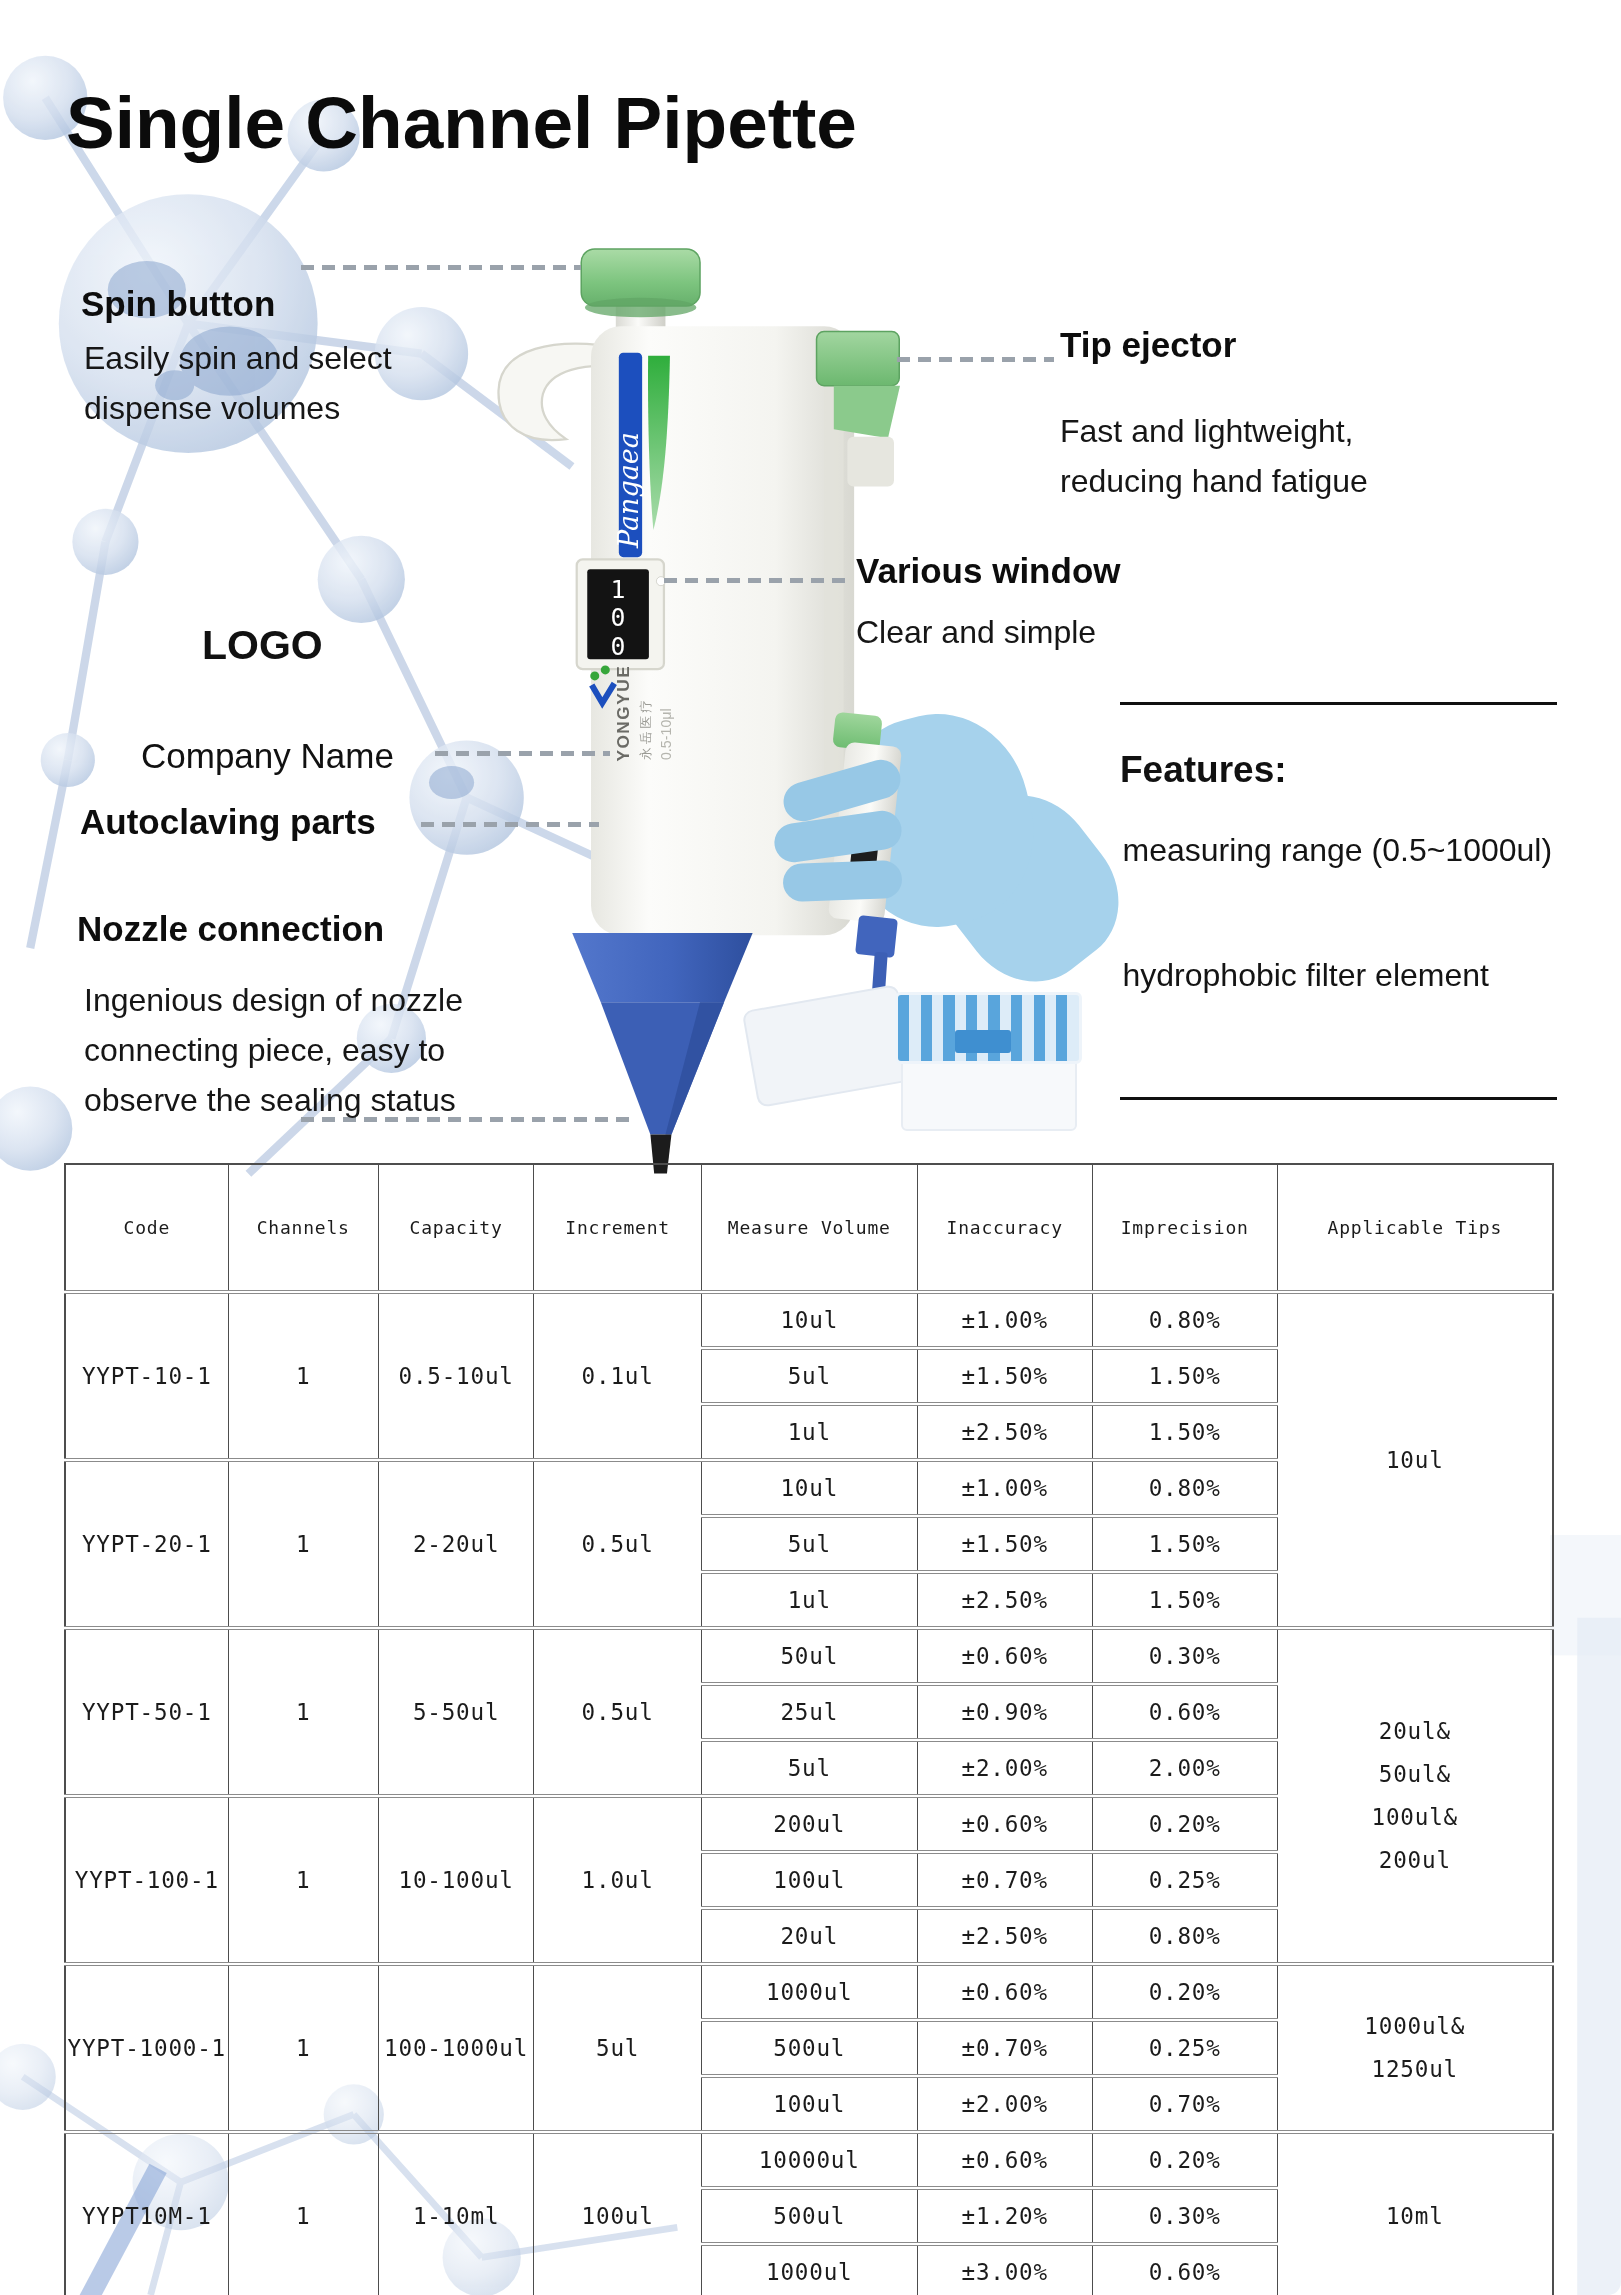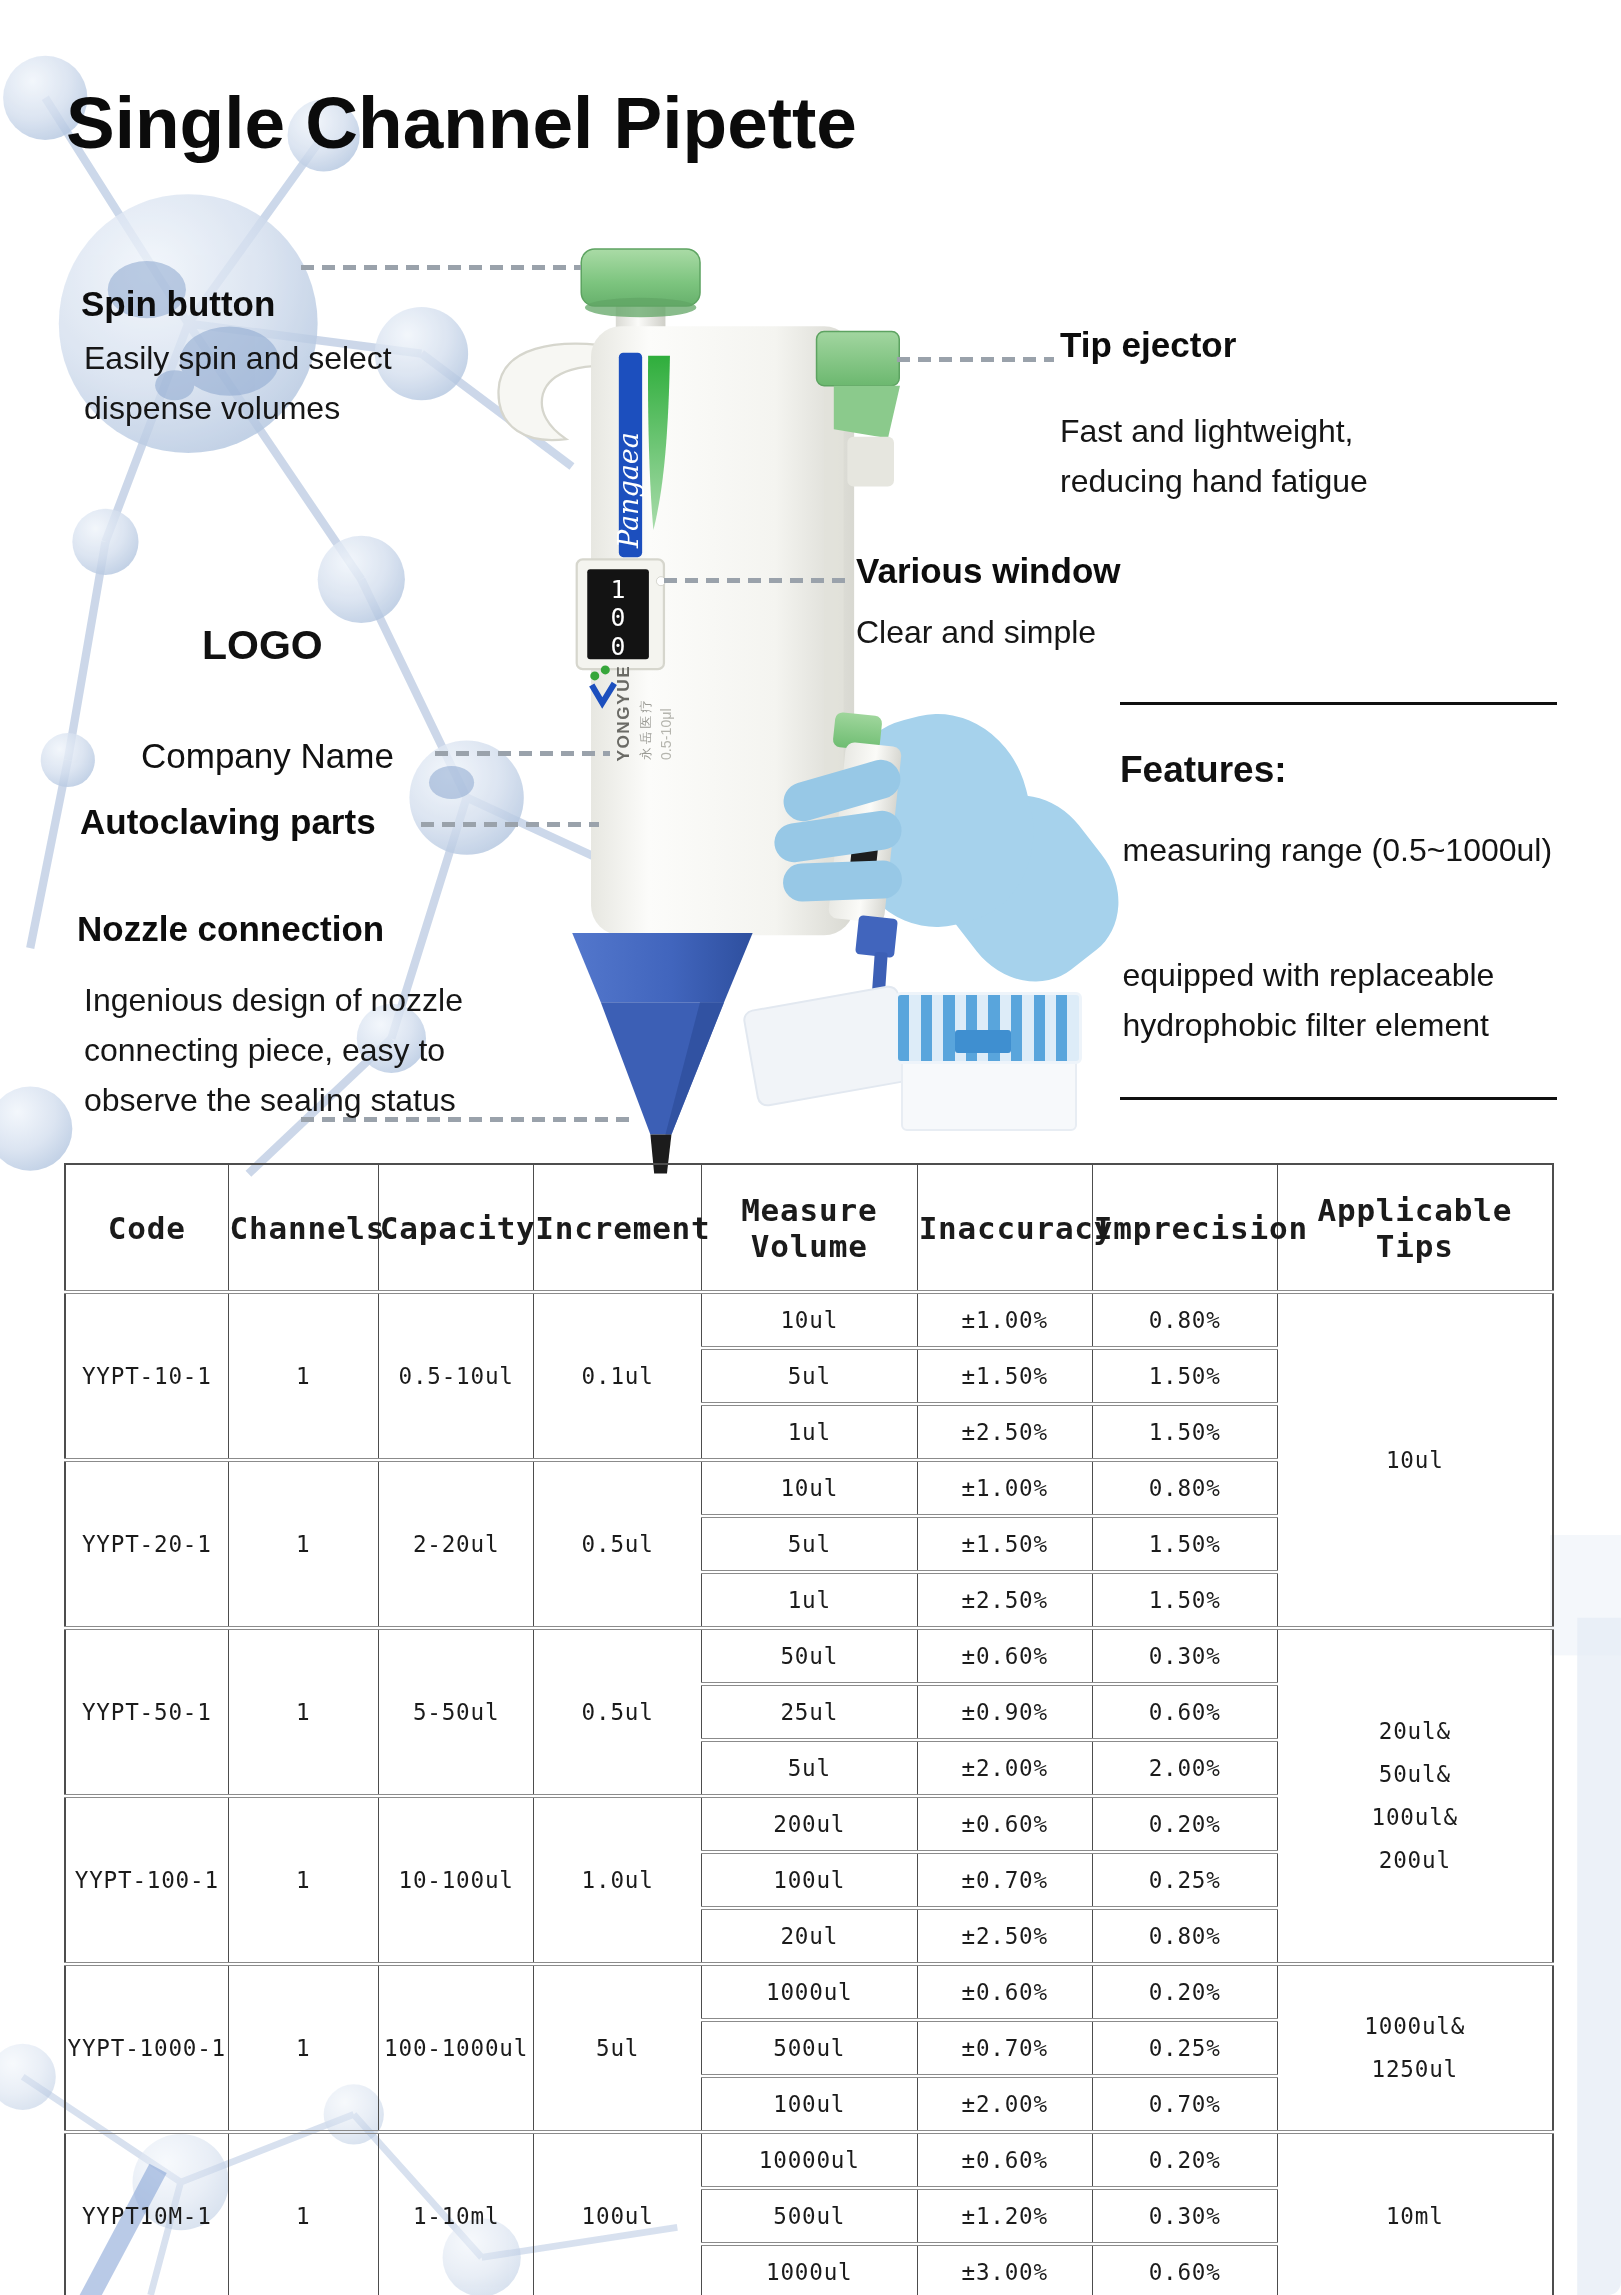--- a/index.html
+++ b/index.html
@@ -30,21 +30,21 @@
   .feature-line { font-size:32px; line-height:50px; color:#141414; }
 
   
   #spec-table {
     position:absolute; left:64px; top:1163px; width:1490px;
     border-collapse:collapse; table-layout:fixed;
     font-family:"DejaVu Sans Mono", monospace; color:#1b1b1b;
     border:2.3px solid #4d4d4d;
   }
   #spec-table th {
-    height:123px; font-size:31px; font-weight:bold; letter-spacing:0.8px;
+    height:123px; font-size:18px; font-weight:normal; letter-spacing:0.8px;
     border:1.5px solid #4d4d4d; border-bottom:4.5px double #8b8b8b;
     background:transparent;
   }
   #spec-table td {
     height:52px; font-size:22.6px; letter-spacing:0.8px; text-align:center;
     border-left:1.5px solid #4d4d4d; border-right:1.5px solid #4d4d4d;
     padding:0;
   }
   #spec-table tr.gs td { border-top:4.5px double #8b8b8b; }
   #spec-table td.sub   { border-top:4.5px double #8b8b8b; }
@@ -251,21 +251,20 @@
     <div>connecting piece, easy to</div>
     <div>observe the sealing status</div>
   </div>
 
   <div class="abs rule" style="left:1120px;top:702px"></div>
   <div class="abs" id="features-title">Features:</div>
   <div class="abs feature-line" style="left:1133px;top:825px">
     <div style="margin-left:-10.5px">measuring range (0.5~1000ul)</div>
   </div>
   <div class="abs feature-line" style="left:1133px;top:950px">
-    <div style="margin-left:-10.5px">equipped with replaceable</div>
     <div style="margin-left:-10.5px">hydrophobic filter element</div>
   </div>
   <div class="abs rule" style="left:1120px;top:1097px"></div>
 
   <table id="spec-table">
     <colgroup>
       <col style="width:10.96%">
         <col style="width:10.10%">
         <col style="width:10.45%">
         <col style="width:11.26%">

